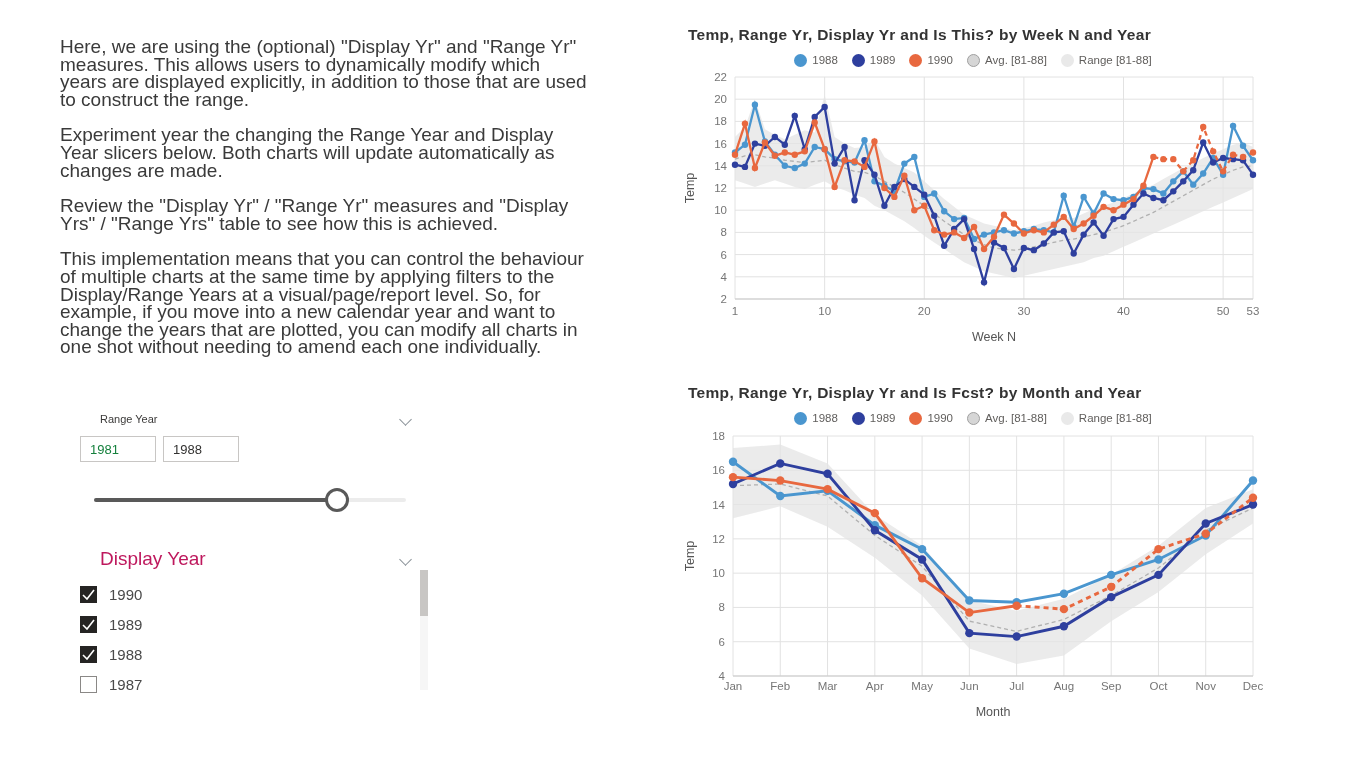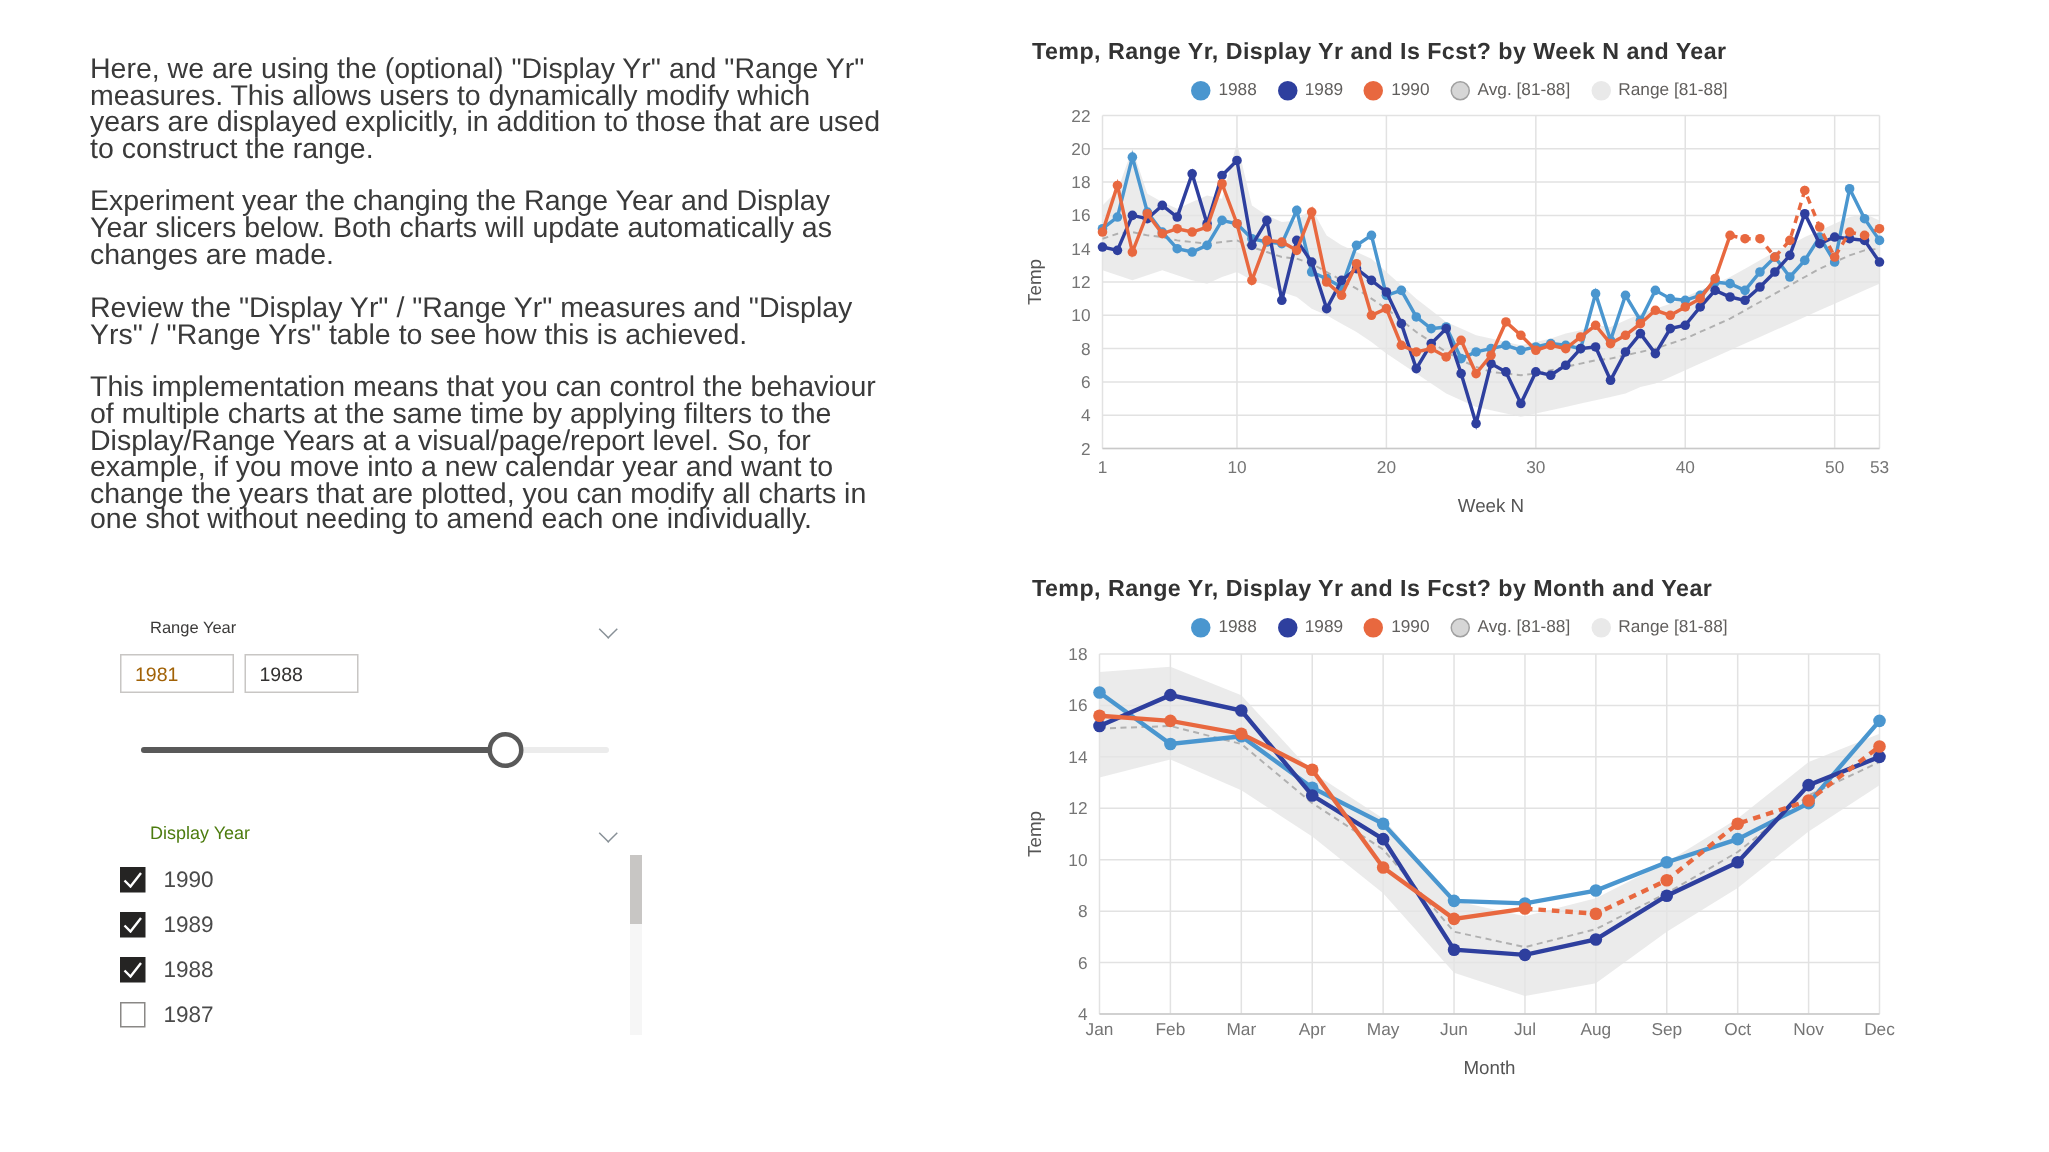--- a/index.html
+++ b/index.html
@@ -13,31 +13,31 @@
 
   
   .range-slicer { position:absolute; left:80px; top:413px; width:332px; }
   .slicer-header { display:flex; justify-content:space-between; align-items:center;padding-left:20px; }
   .range-slicer .slicer-title { font-size:11px; color:#3b3a39; }
   .chevron { width:9px; height:9px; border-right:1.4px solid #889097;
     border-bottom:1.4px solid #889097; transform:rotate(45deg); margin-right:2px; cursor:pointer; }
   .range-inputs { display:flex; gap:7px; margin-top:11px; }
   .range-input { width:76px; height:26px; border:1px solid #c8c6c4; background:#fff;
     font-size:13px; padding-left:9px; display:flex; align-items:center; }
-  .range-input.min { color:#a16207; }
+  .range-input.min { color:#15803d; }
   .range-input.max { color:#323130; }
   .slider-wrap { position:relative; margin-top:26px; height:24px; width:312px; left:14px; }
   .slider-track { position:absolute; top:10px; left:0; width:100%; height:4px; background:#ececec; border-radius:2px; }
   .slider-fill { position:absolute; top:10px; left:0; height:4px; background:#595959; border-radius:2px; }
   .slider-handle { position:absolute; top:0; width:24px; height:24px; border-radius:50%;
     background:#fff; border:3px solid #595959; cursor:pointer; }
 
   
   .display-slicer { position:absolute; left:80px; top:548px; width:348px; }
-  .display-slicer .slicer-title { font-size:12px; color:#4d7c0f; }
+  .display-slicer .slicer-title { font-size:19px; color:#be185d; }
   .display-items { margin-top:9px; }
   .display-item { display:flex; align-items:center; height:30px; cursor:pointer; }
   .cb { width:17px; height:17px; margin-right:12px; position:relative; flex:0 0 auto; }
   .cb.checked { background:#252423; }
   .cb.checked svg { position:absolute; left:2px; top:3px; }
   .cb.unchecked { background:#fff; border:1px solid #8a8886; }
   .display-item .lbl { font-size:15px; color:#4a4a4a; }
   .scrollbar { position:absolute; right:0; top:22px; width:8px; height:120px; background:#f6f6f6; }
   .scroll-thumb { position:absolute; top:0; left:0; width:8px; height:46px; background:#c8c6c4; cursor:pointer; }
 
@@ -112,21 +112,21 @@
         <span class="cb unchecked"></span>
         <span class="lbl">1987</span>
       </div>
     </div>
   <div class="scrollbar">
     <div class="scroll-thumb"></div>
   </div>
 </div>
 
 <div class="chart c0">
-  <div class="chart-title">Temp, Range Yr, Display Yr and Is Fcst? by Week N and Year</div>
+  <div class="chart-title">Temp, Range Yr, Display Yr and Is This? by Week N and Year</div>
   <div class="legend">
       <span class="legend-item">
         <span class="legend-dot" style="background: rgb(74, 150, 207);"></span>
         <span class="legend-label">1988</span>
       </span>
       <span class="legend-item">
         <span class="legend-dot" style="background: rgb(46, 63, 158);"></span>
         <span class="legend-label">1989</span>
       </span>
       <span class="legend-item">

